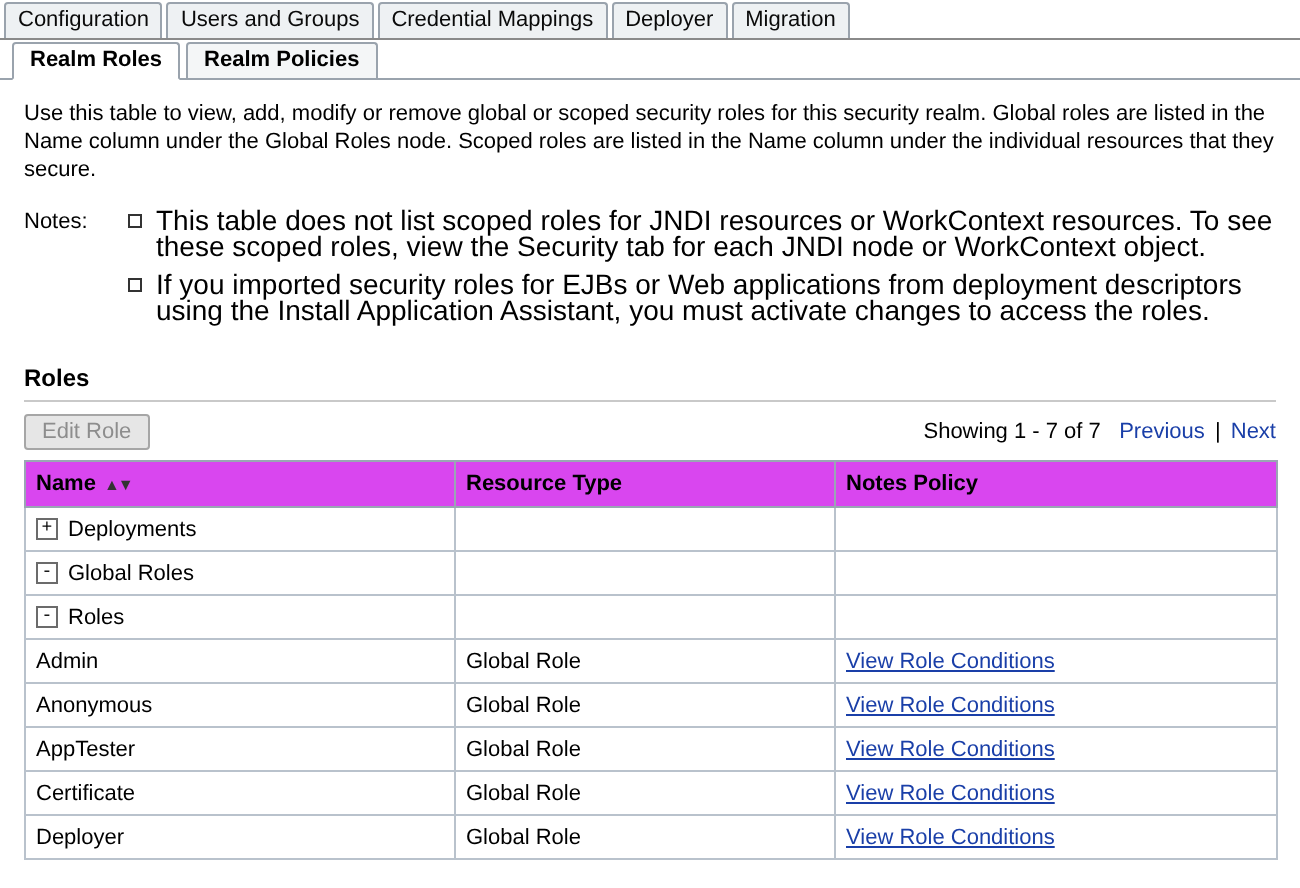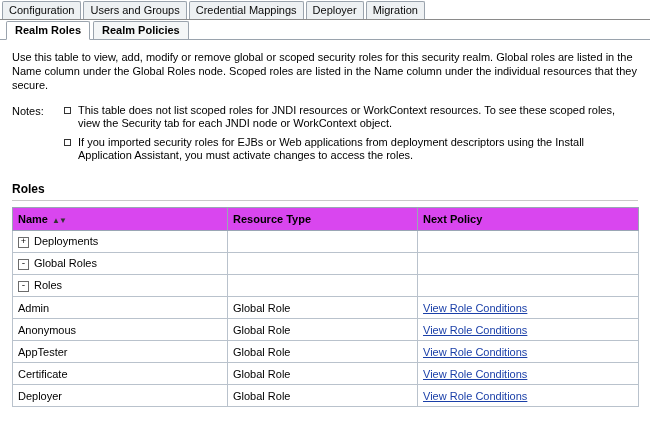--- a/index.html
+++ b/index.html
@@ -110,21 +110,21 @@
     padding-top: 1px;
   }
   .note-bullet .sq {
     display: inline-block;
     width: 5px;
     height: 5px;
     border: 1px solid #333;
     background: #ffffff;
   }
   .note-text {
-    font-size: 11px;
+    font-size: 14px;
     max-width: 560px;
   }
 
   
   .section-title {
     font-size: 12px;
     font-weight: bold;
     margin: 8px 0 4px 0;
   }
   .section-rule {
@@ -256,34 +256,44 @@
         <div class="note-item">
           <div class="note-bullet"><span class="sq"></span></div>
           <div class="note-text">If you imported security roles for EJBs or Web applications from deployment descriptors using the Install Application Assistant, you must activate changes to access the roles.</div>
         </div>
       </div>
   </div>
 
   <div class="section-title">Roles</div>
   <hr class="section-rule">
 
+  <div class="toolbar">
+    <button class="btn">Edit Role</button>
+    <div class="pager">
+      <span class="muted">Showing 1 - 7 of 7</span>
+      <span>&nbsp;</span>
+      <a href="#">Previous</a>
+      <span class="sep">|</span>
+      <a href="#">Next</a>
+    </div>
+  </div>
 
   <table class="roles">
     <colgroup>
       <col class="col-name">
       <col class="col-type">
       <col class="col-policy">
     </colgroup>
     <thead>
       <tr>
         <th>
           <span>Name</span><span class="sort-icon">▲▼</span>
         </th>
         <th>Resource Type</th>
-        <th>Next Policy</th>
+        <th>Notes Policy</th>
       </tr>
     </thead>
     <tbody id="roles-body">
         <tr>
           <td class="ind-0"><span class="tree-toggle">+</span><span>Deployments</span></td>
           <td></td>
           <td></td>
         </tr>
         <tr>
           <td class="ind-0"><span class="tree-toggle">-</span><span>Global Roles</span></td>

